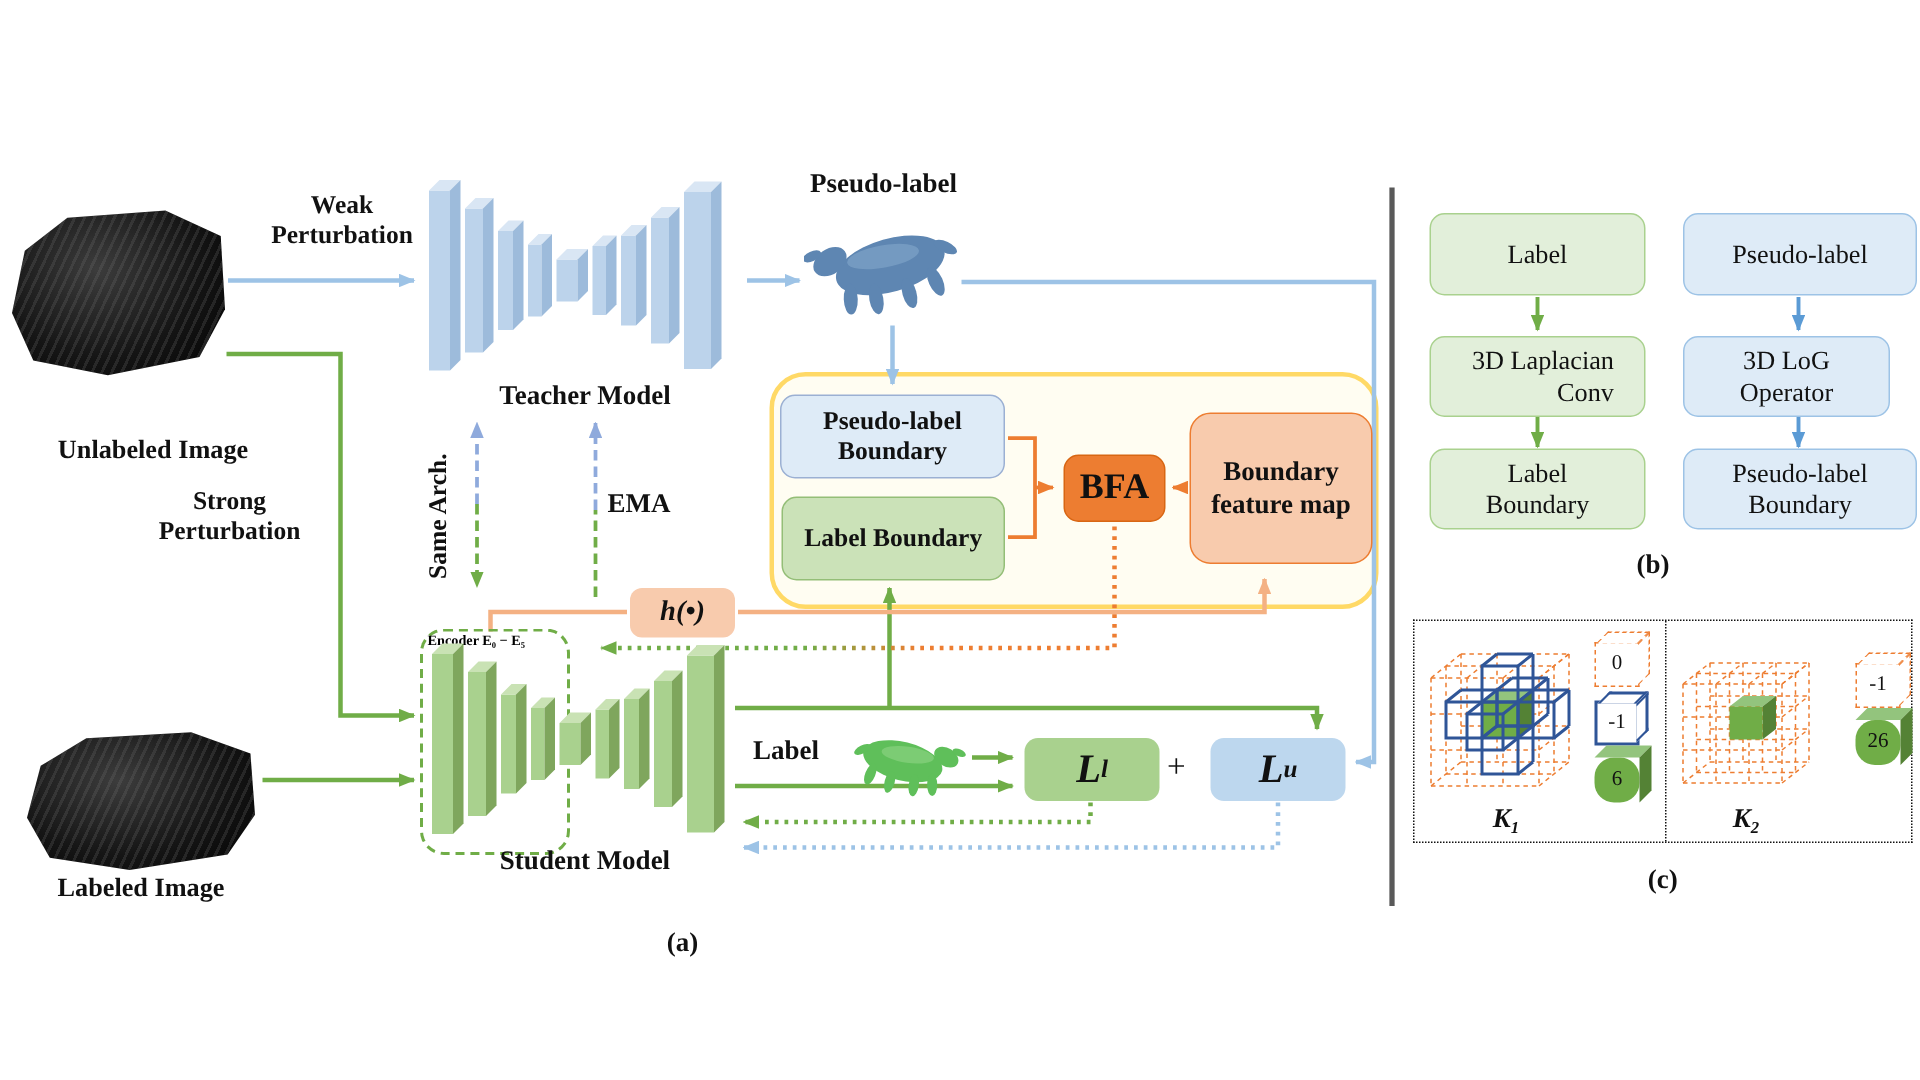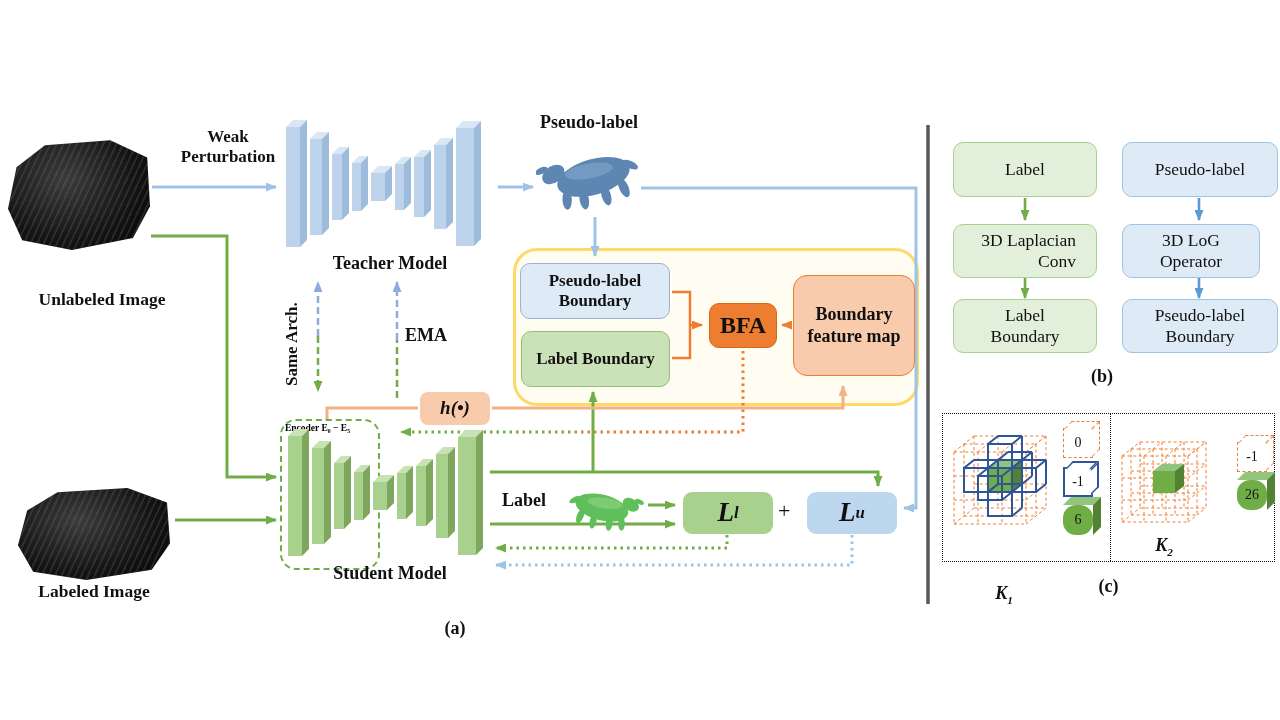--- a/index.html
+++ b/index.html
@@ -118,20 +118,21 @@
     <path d="M1199 198 V220" stroke="#5B9BD5" stroke-width="2.6" fill="none" marker-end="url(#mB)"></path>
     <path d="M1199 278 V298" stroke="#5B9BD5" stroke-width="2.6" fill="none" marker-end="url(#mB)"></path>
   </svg>
 
   <div class="vol" style="left:8px;top:133px;width:142px;height:122px;"></div>
   <div class="vol" style="left:18px;top:482px;width:152px;height:102px;"></div>
 
   <div class="lbl ctr" style="left:6px;top:289px;width:192px;font-size:17.5px;">Unlabeled Image</div>
   <div class="lbl ctr" style="left:18px;top:581px;width:152px;font-size:17.5px;">Labeled Image</div>
   <div class="lbl ctr" style="left:163px;top:127px;width:130px;">Weak Perturbation</div>
+  <div class="lbl ctr" style="left:88px;top:324px;width:130px;">Strong Perturbation</div>
 
   <div class="brow trow" style="left:286px;top:122px;height:130px;">
     <div class="blk" style="width:14px;height:120px;"></div>
     <div class="blk" style="width:12px;height:96px;"></div>
     <div class="blk" style="width:10px;height:66px;"></div>
     <div class="blk" style="width:9px;height:48px;"></div>
     <div class="blk" style="width:14px;height:28px;"></div>
     <div class="blk" style="width:9px;height:46px;"></div>
     <div class="blk" style="width:10px;height:60px;"></div>
     <div class="blk" style="width:12px;height:84px;"></div>
@@ -342,21 +343,21 @@
       <span>6</span>
     </div>
 
   <div class="cub or" style="left:1237px;top:442px;">
       <span>-1</span>
     </div>
   <div class="cub gr" style="left:1237px;top:480px;">
       <span>26</span>
     </div>
 
-  <div class="lbl ctr" style="left:950px;top:535px;width:108px;font-size:18px;font-style:italic;margin-top:48px;">
+  <div class="lbl ctr" style="left:950px;top:535px;width:108px;font-size:18px;font-style:italic;">
     <span>K</span><sub>1</sub>
   </div>
   <div class="lbl ctr" style="left:1118px;top:535px;width:92px;font-size:18px;font-style:italic;">
     <span>K</span><sub>2</sub>
   </div>
   <div class="lbl ctr" style="left:942px;top:576px;width:333px;font-size:18px;">(c)</div>
 
 </div>
 
 </body></html>

